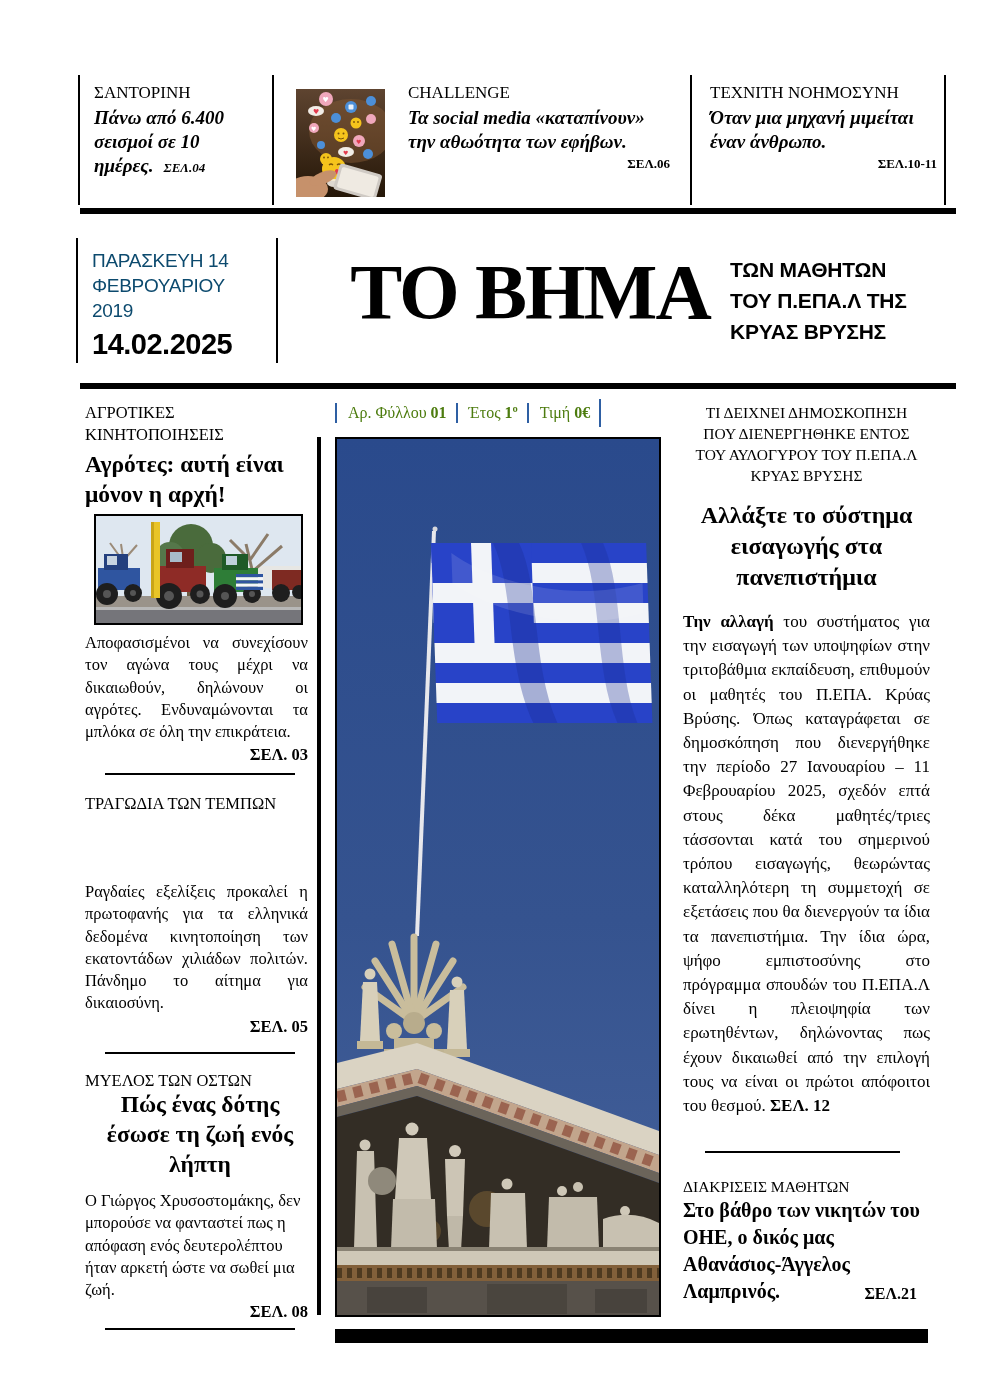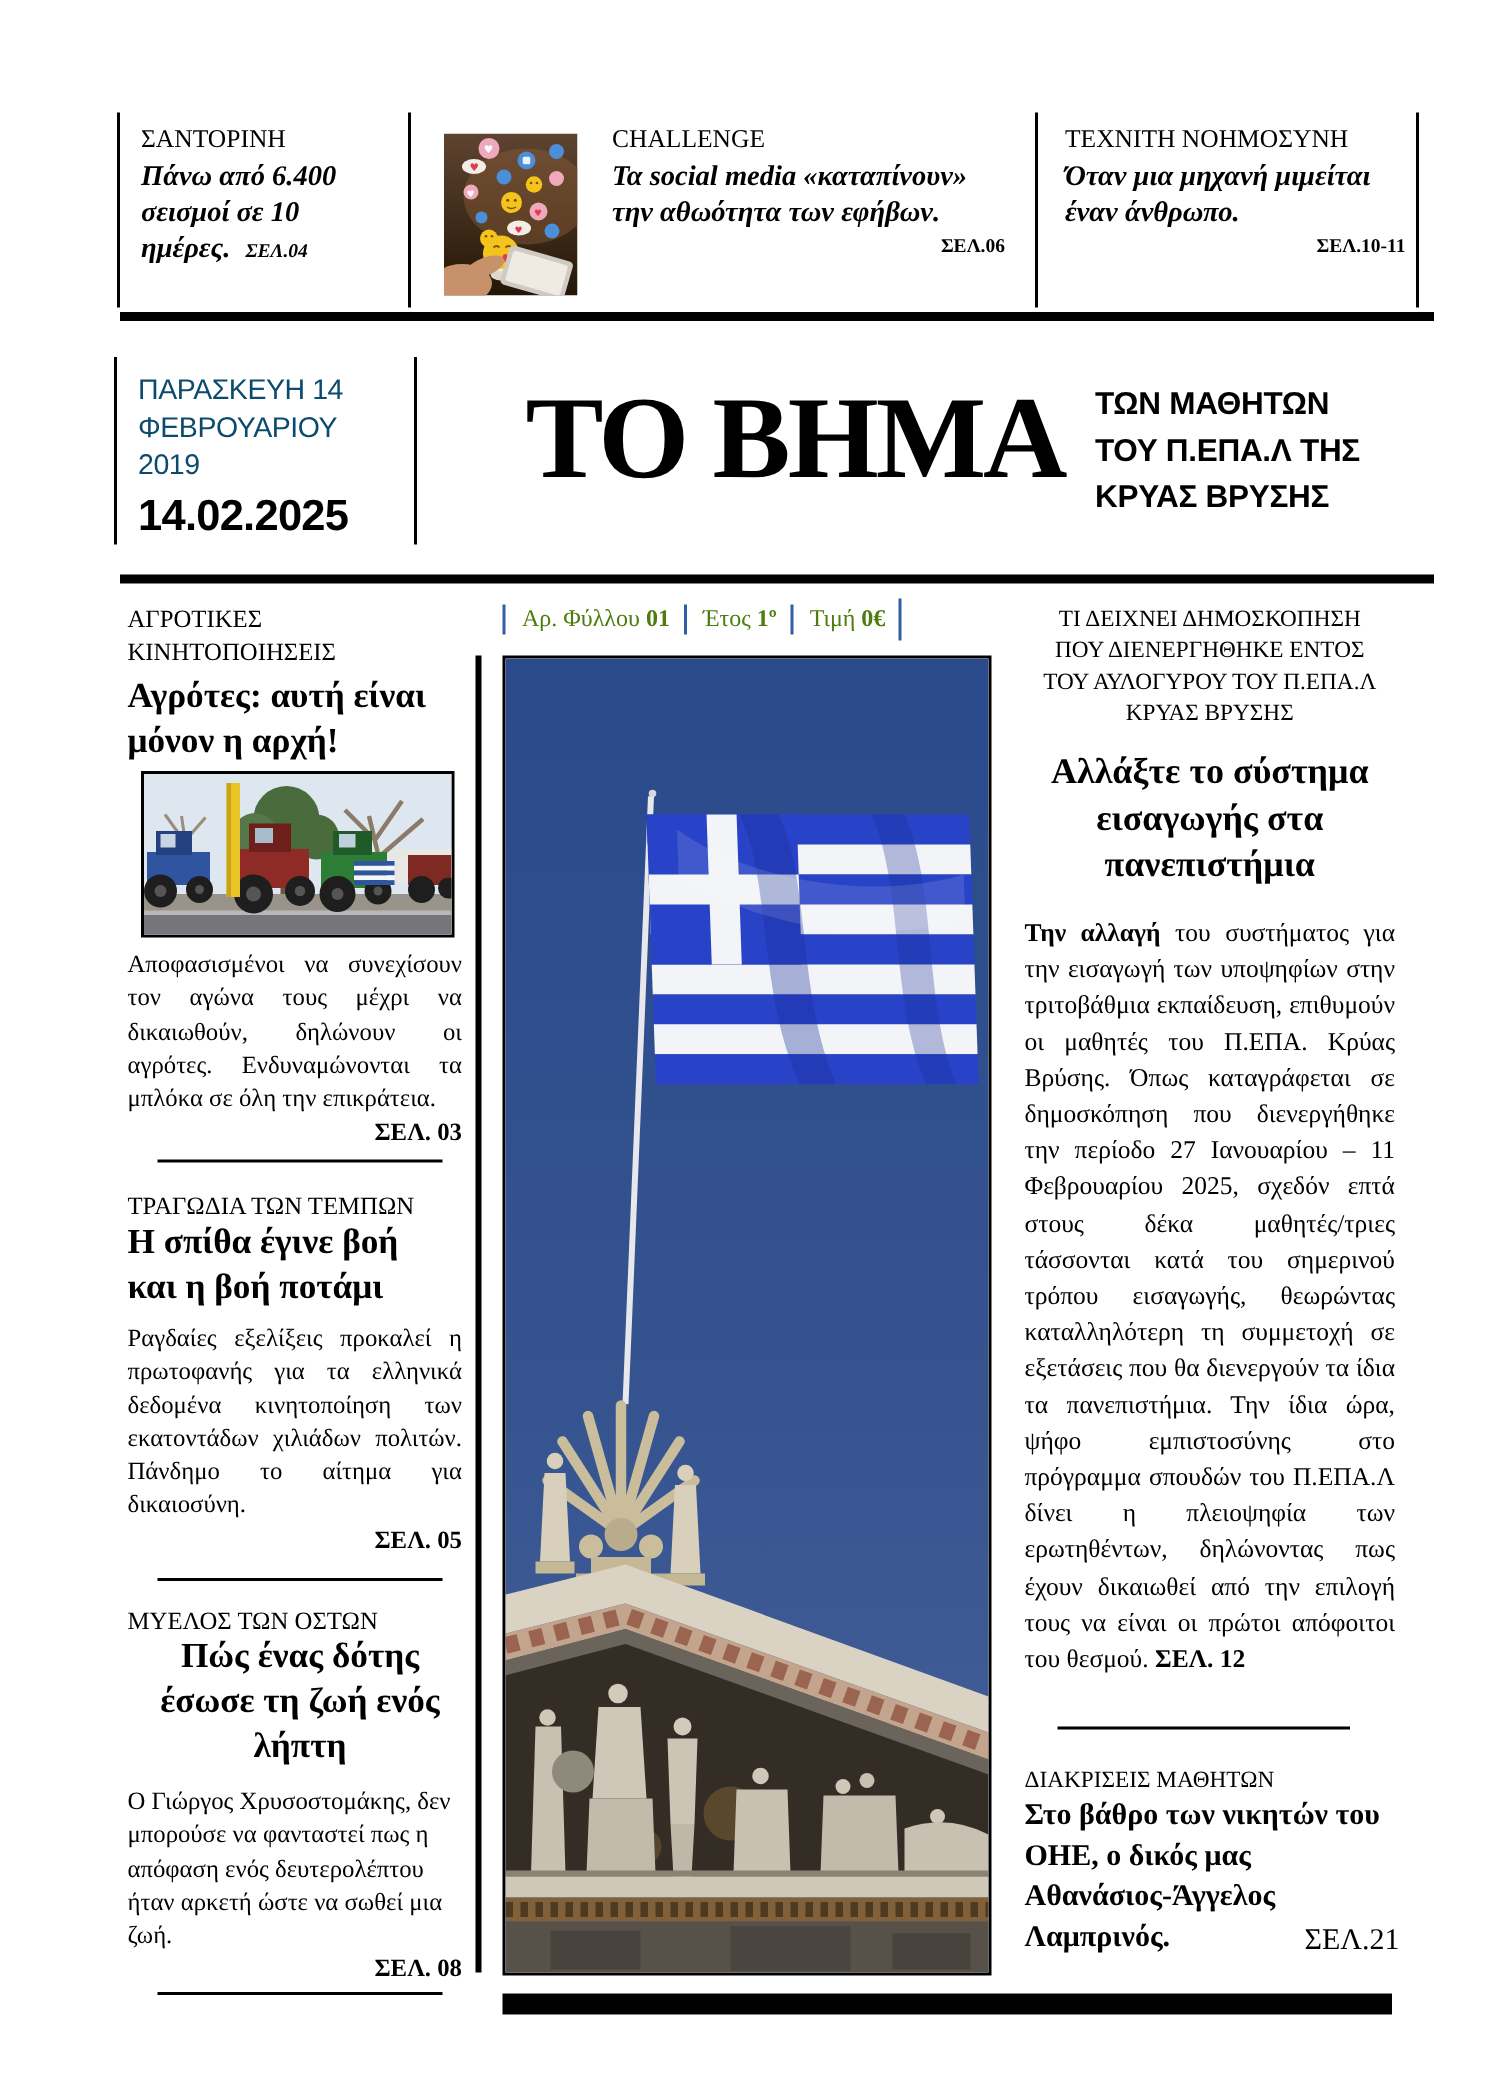--- a/index.html
+++ b/index.html
@@ -37,21 +37,21 @@
   .headline{font-size:23.5px;line-height:30px;font-weight:bold;}
   .body{font-size:16.5px;line-height:22.3px;text-align:justify;}
   .body-ragged{font-size:16.5px;line-height:22.3px;}
   .pageref{font-size:16.5px;font-weight:bold;text-align:right;margin-top:1px;}
   .divider{position:absolute;height:2px;background:#000;}
 
   .r-kicker{font-size:15.5px;line-height:21px;text-align:center;}
   .r-headline{font-size:24px;line-height:31px;font-weight:bold;text-align:center;}
   .r-body{font-size:17px;line-height:24.2px;text-align:justify;}
   .r-bold{font-size:20px;line-height:27px;font-weight:bold;}
-  .r-pageref{position:absolute;right:0;bottom:2px;font-size:20px;font-weight:normal;}
+  .r-pageref{position:absolute;right:16px;bottom:2px;font-size:16px;font-weight:bold;}
 
   .photo-frame{position:absolute;border:2px solid #000;box-sizing:border-box;}
   svg{display:block;}
 </style>
 </head>
 <body>
 
 <div class="page">
 
   <div class="vline" style="left:78px;top:75px;height:130px;"></div>
@@ -206,24 +206,20 @@
       <rect x="55" y="6" width="3" height="76" fill="#C9A418"></rect>
     </svg>
   </div>
 
   <div class="abs body" style="left:85px;top:632px;width:223px;">Αποφασισμένοι να συνεχίσουν τον αγώνα τους μέχρι να δικαιωθούν, δηλώνουν οι αγρότες. Ενδυναμώνονται τα μπλόκα σε όλη την επικράτεια.</div>
   <div class="abs pageref" style="left:85px;top:744px;width:223px;">ΣΕΛ. 03</div>
 
   <div class="divider" style="left:105px;top:773px;width:190px;"></div>
 
   <div class="abs kicker" style="left:85px;top:793px;width:223px;">ΤΡΑΓΩΔΙΑ ΤΩΝ ΤΕΜΠΩΝ</div>
-  <div class="abs headline" style="left:85px;top:813px;width:230px;">
-    <div>Η σπίθα έγινε βοή</div>
-    <div>και η βοή ποτάμι</div>
-  </div>
   <div class="abs body" style="left:85px;top:881px;width:223px;">Ραγδαίες εξελίξεις προκαλεί η πρωτοφανής για τα ελληνικά δεδομένα κινητοποίηση των εκατοντάδων χιλιάδων πολιτών. Πάνδημο το αίτημα για δικαιοσύνη.</div>
   <div class="abs pageref" style="left:85px;top:1016px;width:223px;">ΣΕΛ. 05</div>
 
   <div class="divider" style="left:105px;top:1052px;width:190px;"></div>
 
   <div class="abs kicker" style="left:85px;top:1070px;width:223px;">ΜΥΕΛΟΣ ΤΩΝ ΟΣΤΩΝ</div>
   <div class="abs headline" style="left:85px;top:1089px;width:230px;text-align:center;">
     <div>Πώς ένας δότης</div>
     <div>έσωσε τη ζωή ενός</div>
     <div>λήπτη</div>

